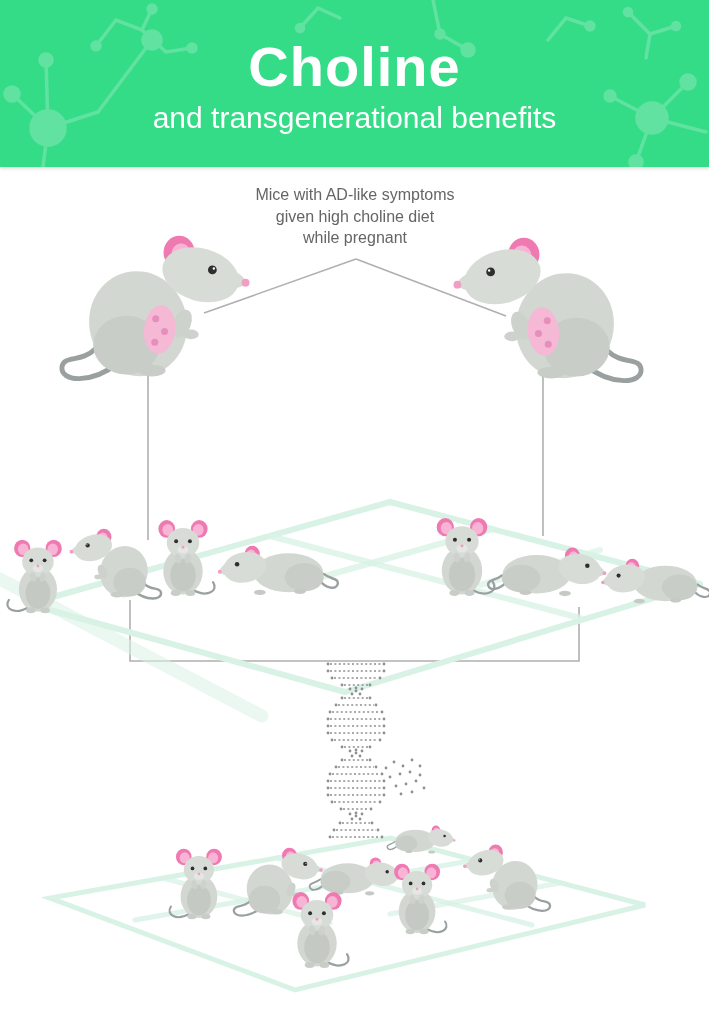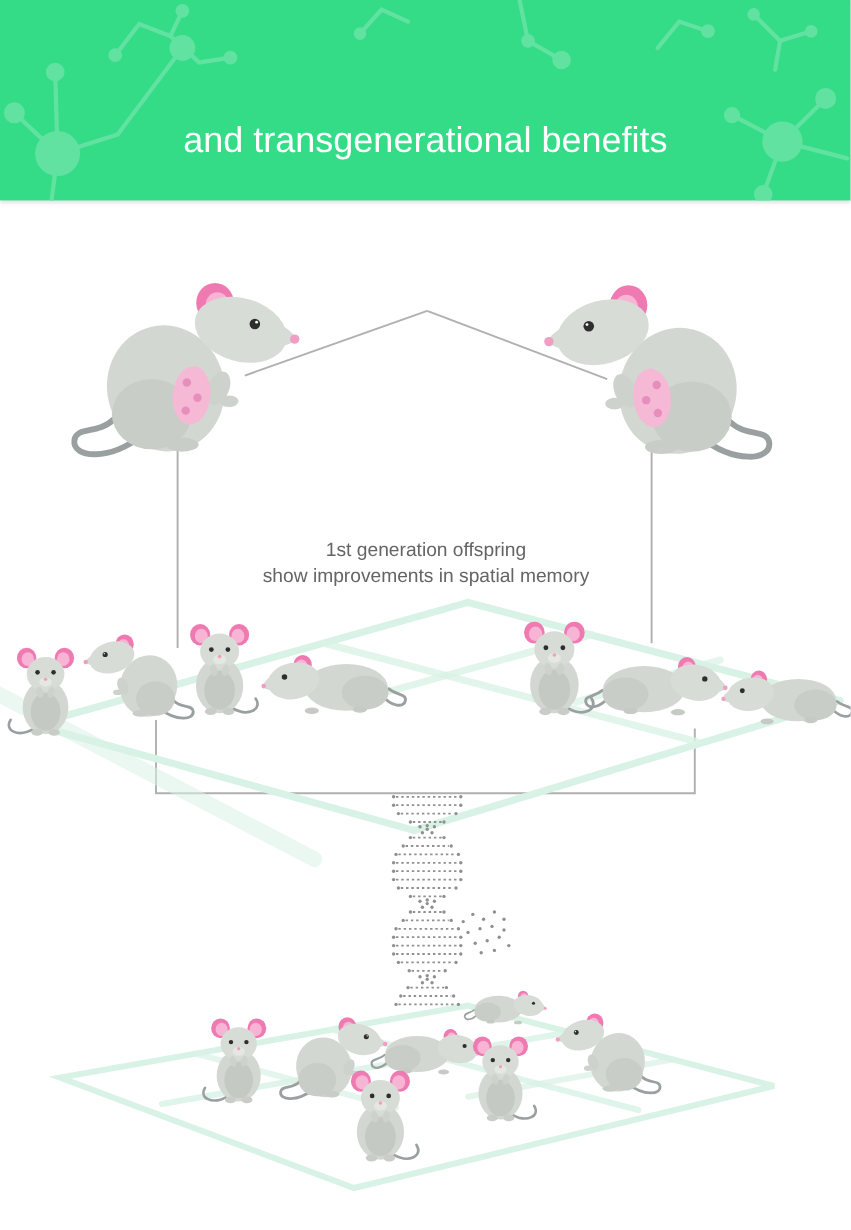--- a/index.html
+++ b/index.html
@@ -131,20 +131,21 @@
         <path d="M652,118 L688,82" fill="none"></path>
           <path d="M652,118 L706,132" fill="none"></path>
         <path d="M652,118 L636,162" fill="none"></path>
           <path d="M652,118 L610,96" fill="none"></path>
         <circle cx="652" cy="118" r="15"></circle>
           <circle cx="688" cy="82" r="7"></circle>
         <circle cx="636" cy="162" r="6"></circle>
           <circle cx="610" cy="96" r="5"></circle>
       </g>
     </svg>
+    <h1 class="title">Choline</h1>
     <h2 class="subtitle">and transgenerational benefits</h2>
   </header>
 
   <svg class="layer" style="left:0;top:0;width:709px;height:1025px" viewBox="0 0 709 1025">
     <g stroke="var(--c-connector,#b0b0b0)" stroke-width="1.6" fill="none">
       <path d="M356,259 L204,313"></path>
       <path d="M356,259 L506,316"></path>
       <path d="M148,368 L148,540"></path>
       <path d="M543,371 L543,536"></path>
       <path d="M130,600 L130,661 L579,661 L579,607"></path>
@@ -272,32 +273,33 @@
       <circle cx="84" cy="112" r="1.4" fill="#8f8f8f"></circle>
       <circle cx="94" cy="115" r="1.4" fill="#8f8f8f"></circle>
       <circle cx="70" cy="126" r="1.4" fill="#8f8f8f"></circle>
       <circle cx="80" cy="124" r="1.4" fill="#8f8f8f"></circle>
       <circle cx="90" cy="121" r="1.4" fill="#8f8f8f"></circle>
       <circle cx="98" cy="128" r="1.4" fill="#8f8f8f"></circle>
       <circle cx="75" cy="134" r="1.4" fill="#8f8f8f"></circle>
       <circle cx="86" cy="132" r="1.4" fill="#8f8f8f"></circle>
     </svg>
 
+  <p class="caption center" style="left:155px;top:184px;width:400px">Mice with AD-like symptoms
+given high choline diet
+while pregnant</p>
 
   <svg class="mouse" viewBox="0 0 220 170" style="left:58px;top:226px;width:215px;height:166px;--belly:var(--c-pregnant_belly,#f5b8d5);--belly-dot:#e78fbc">
     <use href="#gSit"></use>
   </svg>
   <svg class="mouse" viewBox="0 0 220 170" style="left:430px;top:228px;width:215px;height:166px;--belly:var(--c-pregnant_belly,#f5b8d5);--belly-dot:#e78fbc">
     <g transform="translate(220,0) scale(-1,1)">
         <use href="#gSit"></use>
       </g>
   </svg>
 
-  <p class="caption center" style="left:105px;top:448px;width:500px">1st generation offspring
-show improvements in spatial memory</p>
 
   <svg class="mouse" viewBox="0 0 130 170" style="left:6px;top:536px;width:62px;height:81px">
     <g transform="translate(130,0) scale(-1,1)">
         <use href="#gFront"></use>
       </g>
   </svg>
   <svg class="mouse" viewBox="0 0 220 170" style="left:58px;top:524px;width:105px;height:81px">
     <g transform="translate(220,0) scale(-1,1)">
         <use href="#gSit"></use>
       </g>

